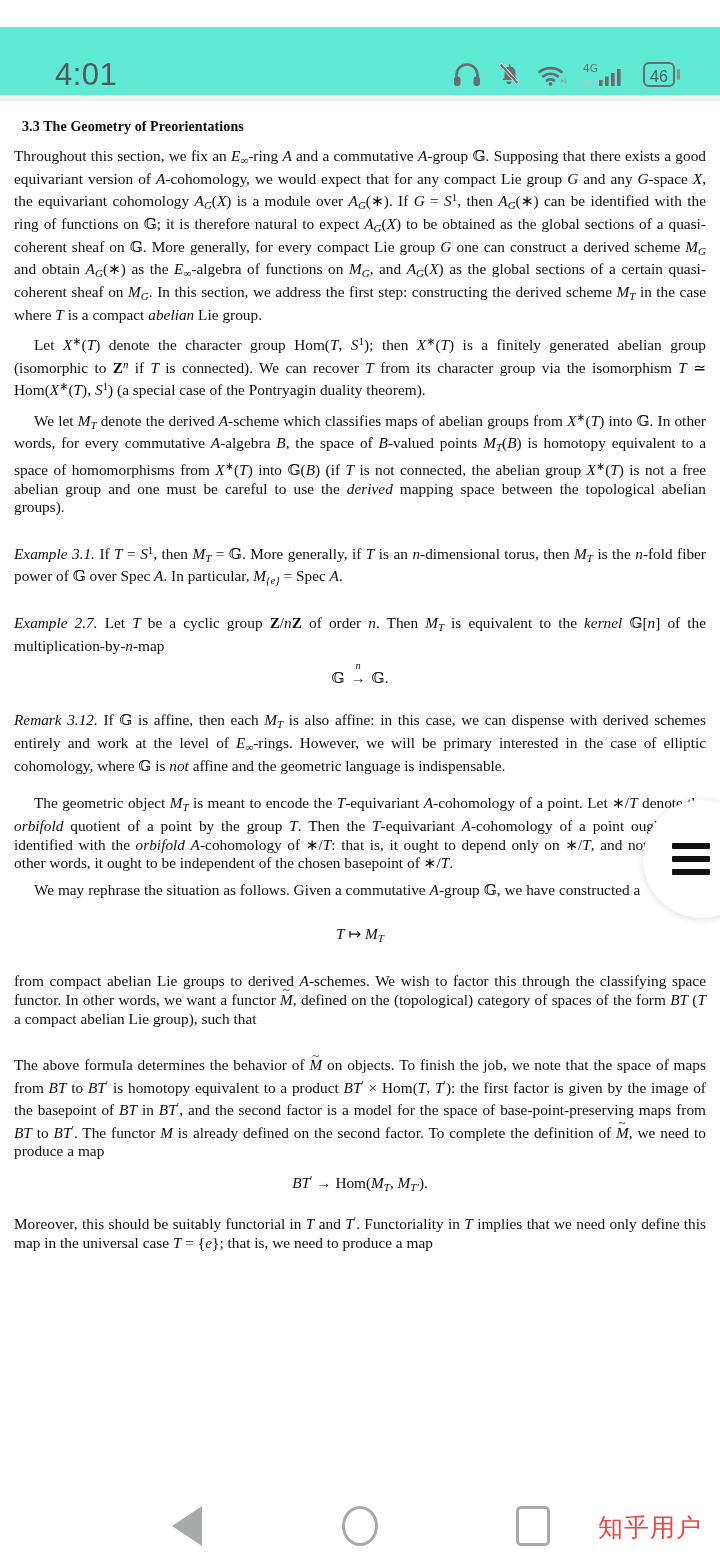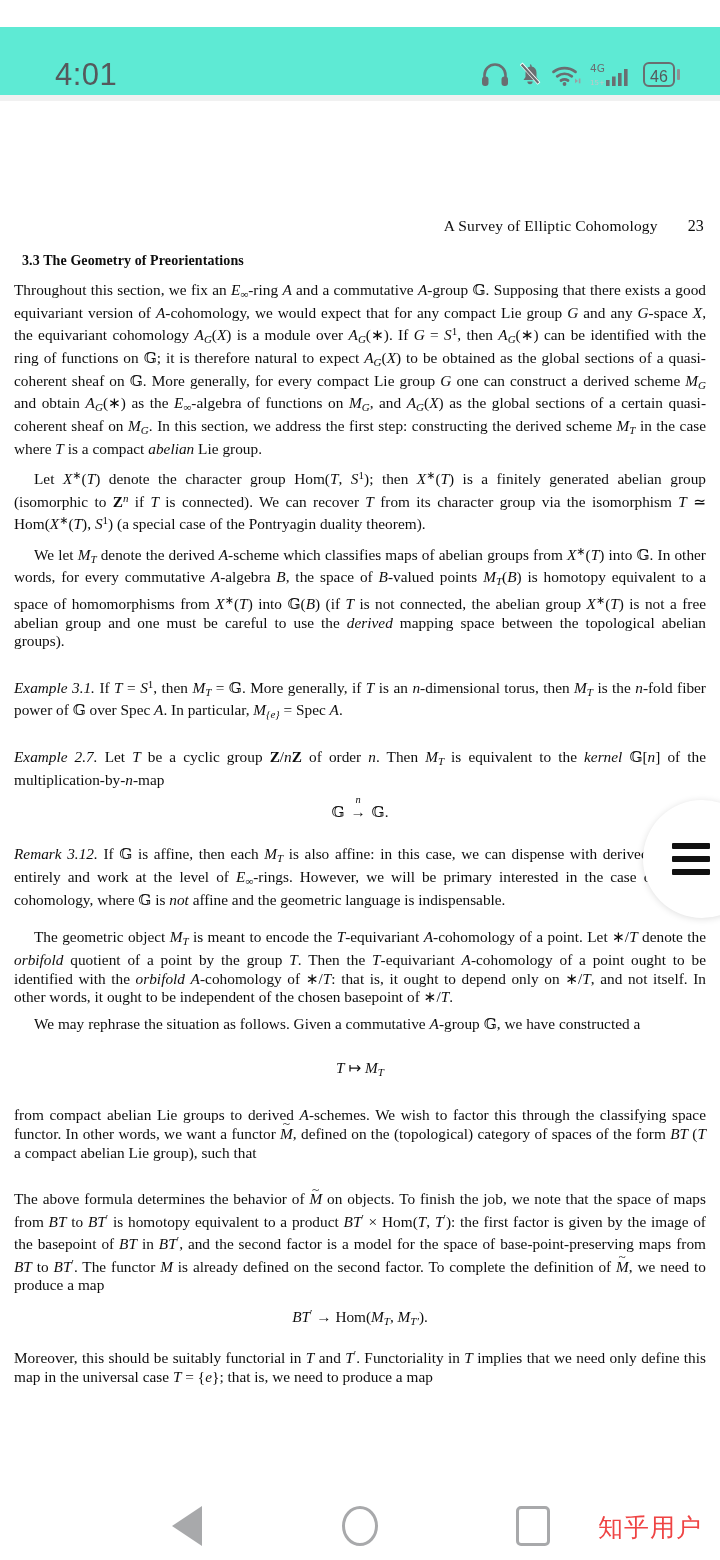--- a/index.html
+++ b/index.html
@@ -31,21 +31,21 @@
   }
   .status-time {
     font-size: 31px;
     color: #55595c;
     letter-spacing: 0.5px;
     font-family: "Liberation Sans", sans-serif;
   }
   .status-icons {
     display: flex;
     align-items: center;
-    gap: 9px;
+    gap: 16px;
   }
   .status-icons svg { display: block; }
   .batt {
     display: flex;
     align-items: center;
     gap: 2px;
   }
   .batt-body {
     width: 32px;
     height: 25px;
@@ -312,24 +312,20 @@
 
   </div>
 </div>
 
 <div class="top-divider"></div>
 
 <div class="viewer">
 
   <div class="page">
 
-    <div class="running-head">
-      <span class="rh-title">A Survey of Elliptic Cohomology</span>
-      <span class="rh-num">23</span>
-    </div>
 
     <div class="sec-heading">3.3 The Geometry of Preorientations</div>
 
     <p class="body">Throughout this section, we fix an <span class="mathit">E</span><sub class="s">∞</sub>-ring <span class="mathit">A</span> and a commutative <span class="mathit">A</span>-group <span class="bb">𝔾</span>. Supposing that there exists a good equivariant version of <span class="mathit">A</span>-cohomology, we would expect that for any compact Lie group <span class="mathit">G</span> and any <span class="mathit">G</span>-space <span class="mathit">X</span>, the equivariant cohomology <span class="mathit">A<sub class="s">G</sub></span>(<span class="mathit">X</span>) is a module over <span class="mathit">A<sub class="s">G</sub></span>(∗). If <span class="mathit">G</span> = <span class="mathit">S</span><sup class="s">1</sup>, then <span class="mathit">A<sub class="s">G</sub></span>(∗) can be identified with the ring of functions on <span class="bb">𝔾</span>; it is therefore natural to expect <span class="mathit">A<sub class="s">G</sub></span>(<span class="mathit">X</span>) to be obtained as the global sections of a quasi-coherent sheaf on <span class="bb">𝔾</span>. More generally, for every compact Lie group <span class="mathit">G</span> one can construct a derived scheme <span class="mathit">M<sub class="s">G</sub></span> and obtain <span class="mathit">A<sub class="s">G</sub></span>(∗) as the <span class="mathit">E</span><sub class="s">∞</sub>-algebra of functions on <span class="mathit">M<sub class="s">G</sub></span>, and <span class="mathit">A<sub class="s">G</sub></span>(<span class="mathit">X</span>) as the global sections of a certain quasi-coherent sheaf on <span class="mathit">M<sub class="s">G</sub></span>. In this section, we address the first step: constructing the derived scheme <span class="mathit">M<sub class="s">T</sub></span> in the case where <span class="mathit">T</span> is a compact <i>abelian</i> Lie group.</p>
 
     <p class="body tight indent">Let <span class="mathit">X</span><sup class="s">∗</sup>(<span class="mathit">T</span>) denote the character group Hom(<span class="mathit">T</span>, <span class="mathit">S</span><sup class="s">1</sup>); then <span class="mathit">X</span><sup class="s">∗</sup>(<span class="mathit">T</span>) is a finitely generated abelian group (isomorphic to <span class="bbold">Z</span><sup class="s"><i>n</i></sup> if <span class="mathit">T</span> is connected). We can recover <span class="mathit">T</span> from its character group via the isomorphism <span class="mathit">T</span> ≃ Hom(<span class="mathit">X</span><sup class="s">∗</sup>(<span class="mathit">T</span>), <span class="mathit">S</span><sup class="s">1</sup>) (a special case of the Pontryagin duality theorem).</p>
 
     <p class="body tight indent">We let <span class="mathit">M<sub class="s">T</sub></span> denote the derived <span class="mathit">A</span>-scheme which classifies maps of abelian groups from <span class="mathit">X</span><sup class="s">∗</sup>(<span class="mathit">T</span>) into <span class="bb">𝔾</span>. In other words, for every commutative <span class="mathit">A</span>-algebra <span class="mathit">B</span>, the space of <span class="mathit">B</span>-valued points <span class="mathit">M<sub class="s">T</sub></span>(<span class="mathit">B</span>) is homotopy equivalent to a space of homomorphisms from <span class="mathit">X</span><sup class="s">∗</sup>(<span class="mathit">T</span>) into <span class="bb">𝔾</span>(<span class="mathit">B</span>) (if <span class="mathit">T</span> is not connected, the abelian group <span class="mathit">X</span><sup class="s">∗</sup>(<span class="mathit">T</span>) is not a free abelian group and one must be careful to use the <i>derived</i> mapping space between the topological abelian groups).</p>
 
     <p class="example"><i>Example 3.1.</i> If <span class="mathit">T</span> = <span class="mathit">S</span><sup class="s">1</sup>, then <span class="mathit">M<sub class="s">T</sub></span> = <span class="bb">𝔾</span>. More generally, if <span class="mathit">T</span> is an <i>n</i>-dimensional torus, then <span class="mathit">M<sub class="s">T</sub></span> is the <i>n</i>-fold fiber power of <span class="bb">𝔾</span> over Spec <span class="mathit">A</span>. In particular, <span class="mathit">M</span><sub class="s">{<i>e</i>}</sub> = Spec <span class="mathit">A</span>.</p>

